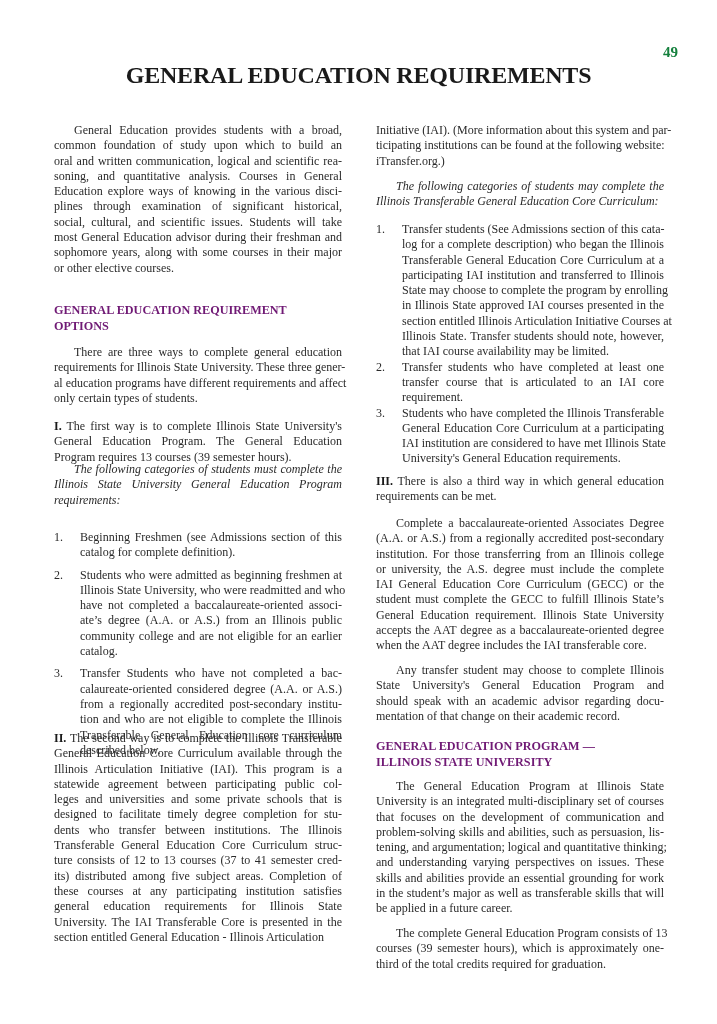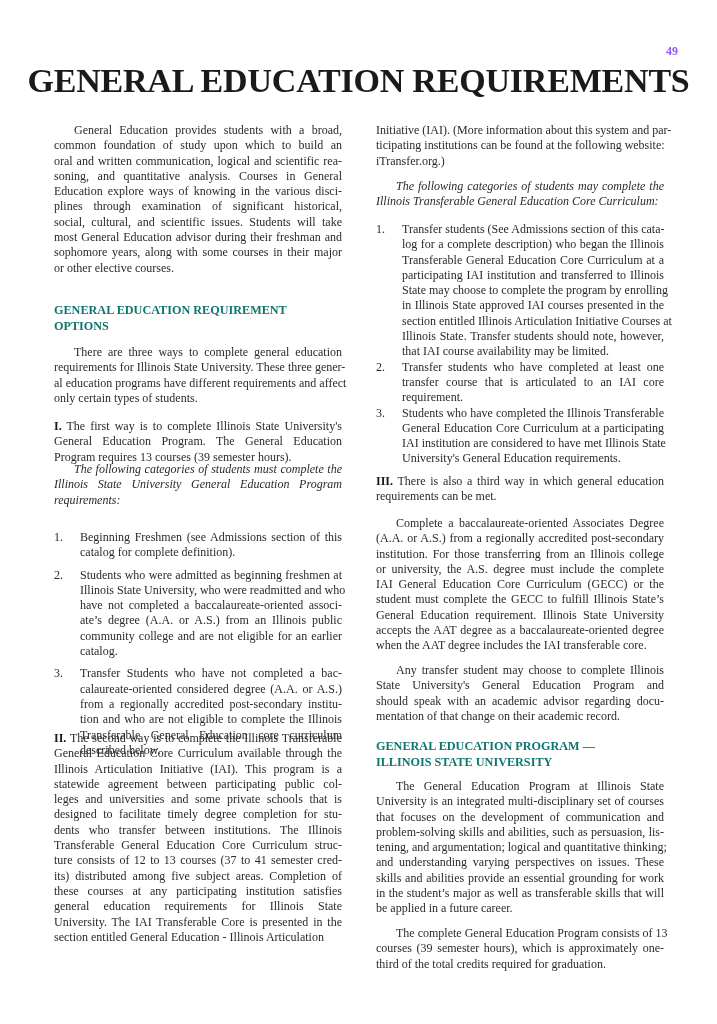--- a/index.html
+++ b/index.html
@@ -3,42 +3,42 @@
 <meta charset="utf-8">
 <style>
   html, body { margin: 0; padding: 0; background: #ffffff; }
   body {
     width: 717px; height: 1024px; position: relative; overflow: hidden;
     font-family: "Liberation Serif", "DejaVu Serif", serif;
     color: #2a2a2a;
   }
   .page-number {
     position: absolute; top: 44px; left: 648px; width: 30px; text-align: right;
-    font-weight: bold; font-size: 12px; color: #8b5cf6;
+    font-weight: bold; font-size: 15px; color: #15803d;
   }
   .page-title {
     position: absolute; top: 62px; left: 0; width: 717px; text-align: center;
-    font-weight: bold; font-size: 34px; color: #1a1a1a; letter-spacing: -0.2px;
+    font-weight: bold; font-size: 24px; color: #1a1a1a; letter-spacing: -0.2px;
     margin: 0;
   }
   .col { position: absolute; top: 123px; }
   .col-left { left: 54px; width: 288px; }
   .col-right { left: 376px; width: 288px; }
   .para {
     font-size: 12px; line-height: 15.3px; text-align: justify; margin: 0;
   }
   .line {
     display: block; text-align: justify; text-align-last: justify;
     white-space: nowrap; height: 15.3px;
   }
   .line.last { text-align-last: left; }
   .indent { text-indent: 20px; }
   .italic { font-style: italic; }
   .heading {
-    font-weight: bold; font-size: 12.2px; line-height: 15.5px; color: #0f766e; margin: 0;
+    font-weight: bold; font-size: 12.2px; line-height: 15.5px; color: #701a75; margin: 0;
   }
   .list-item { position: relative; padding-left: 26px; }
   .list-num { position: absolute; left: 0; top: 0; }
   .roman { font-weight: bold; color: #1a1a1a; }
   .block { position: absolute; left: 0; width: 288px; }
 </style>
 </head>
 <body>
 
 <div class="page-number">49</div>

